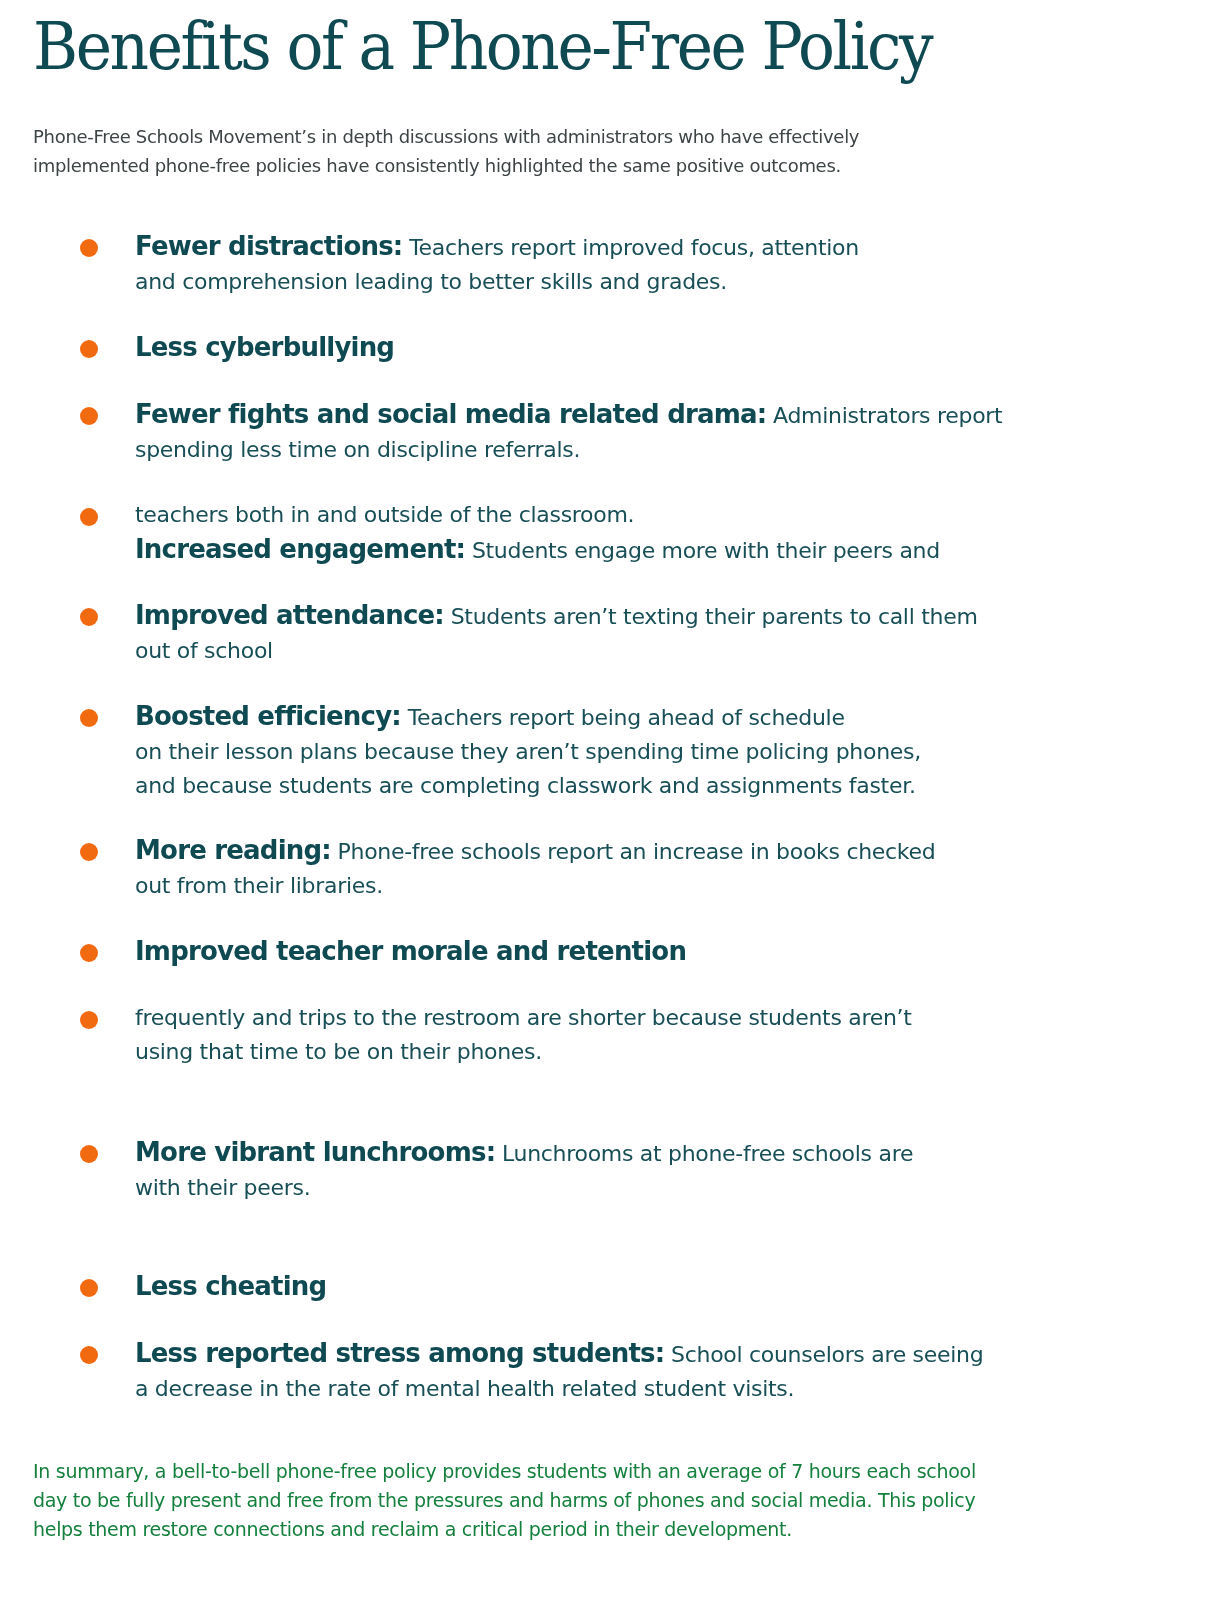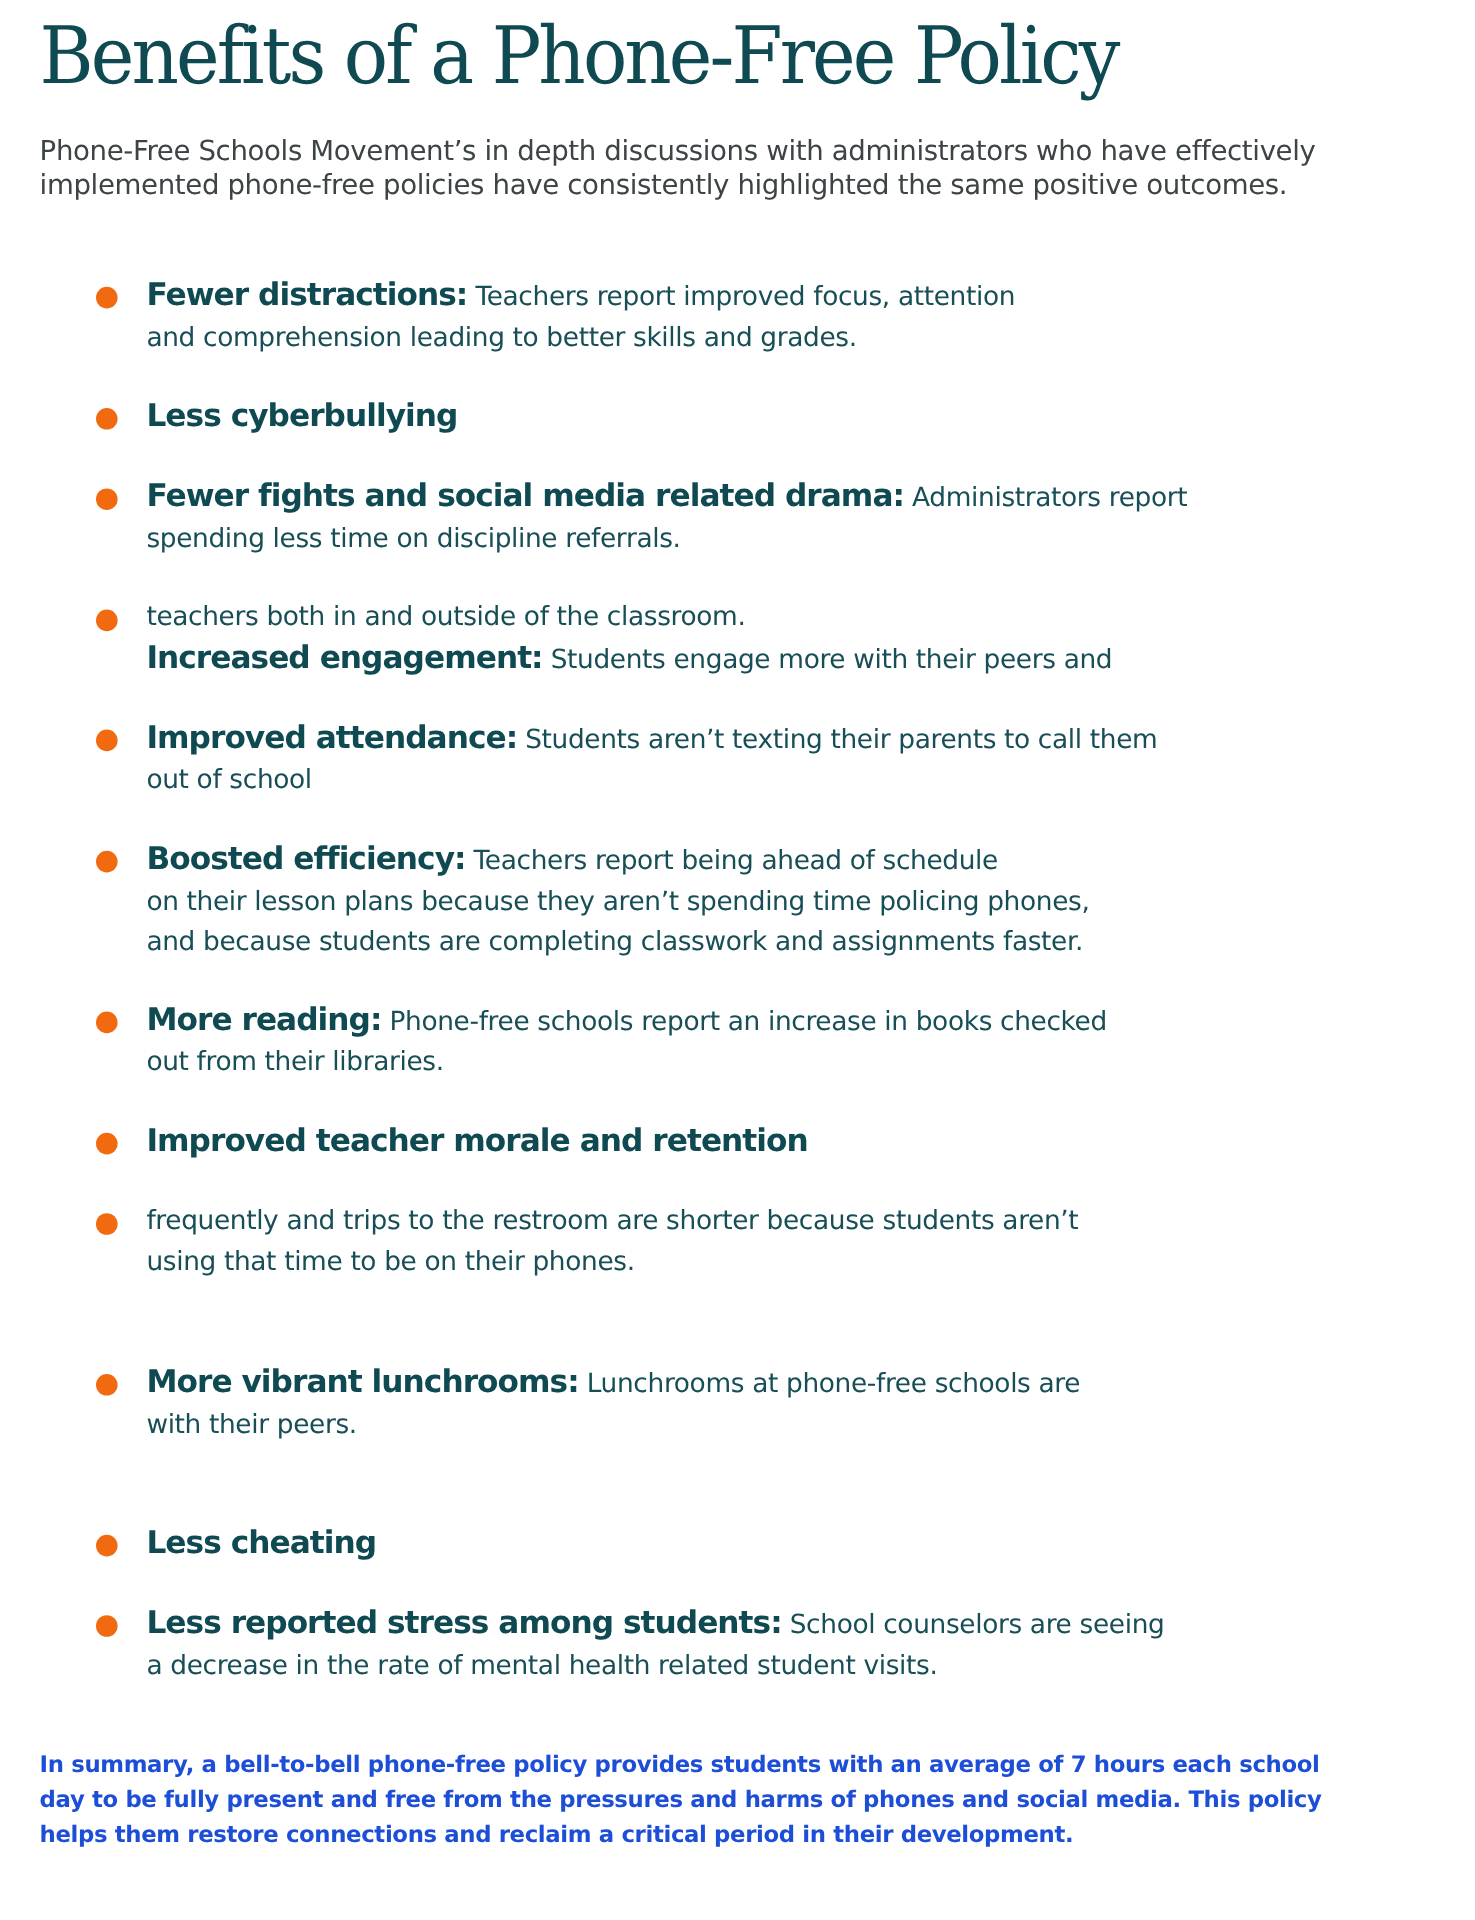--- a/index.html
+++ b/index.html
@@ -4,39 +4,39 @@
 <style>
   html, body { margin: 0; padding: 0; background: #ffffff; }
   body { width: 1229px; height: 1600px; position: relative; overflow: hidden; font-family: "DejaVu Sans", sans-serif; }
   .title {
     position: absolute; left: 33px; top: 2px; margin: 0;
     font-family: "DejaVu Serif", serif; font-weight: normal;
     font-size: 66px; letter-spacing: -2.6px; color: #0f4a52; line-height: 90px;
     transform: scaleX(0.93); transform-origin: left top; white-space: nowrap;
   }
   .intro {
-    position: absolute; left: 33px; top: 112px; width: 1000px; margin: 0;
-    font-size: 23px; line-height: 29px; color: #3d4446; letter-spacing: -0.3px;
+    position: absolute; left: 33px; top: 122px; width: 1000px; margin: 0;
+    font-size: 18px; line-height: 29px; color: #3d4446; letter-spacing: -0.3px;
   }
   .intro span { display: block; white-space: nowrap; }
   .list { position: absolute; left: 0; top: 0; margin: 0; padding: 0; list-style: none; }
   .item { position: absolute; left: 0; width: 1100px; }
   .bullet {
     position: absolute; left: 80px; width: 18px; height: 18px; border-radius: 50%;
     background: #f26a10;
   }
   .text {
-    position: absolute; left: 122px; width: 960px; color: #184f57;
+    position: absolute; left: 135px; width: 960px; color: #184f57;
     font-size: 22px; line-height: 34px; letter-spacing: -0.3px;
   }
   .text .line { display: block; white-space: nowrap; }
   .lead { font-weight: bold; font-size: 26px; color: #0f4a52; letter-spacing: -0.8px; }
   .summary {
     position: absolute; left: 33px; top: 1457px; width: 1060px; margin: 0;
-    font-size: 19px; line-height: 29px; color: #1d4ed8; letter-spacing: -0.3px; font-weight: bold;
+    font-size: 19px; line-height: 29px; color: #15803d; letter-spacing: -0.3px;
   }
   .summary span { display: block; white-space: nowrap; }
 </style>
 </head>
 <body>
 
 <h1 class="title">Benefits of a Phone-Free Policy</h1>
 
 <p class="intro">
   <span>Phone-Free Schools Movement’s in depth discussions with administrators who have effectively</span>

